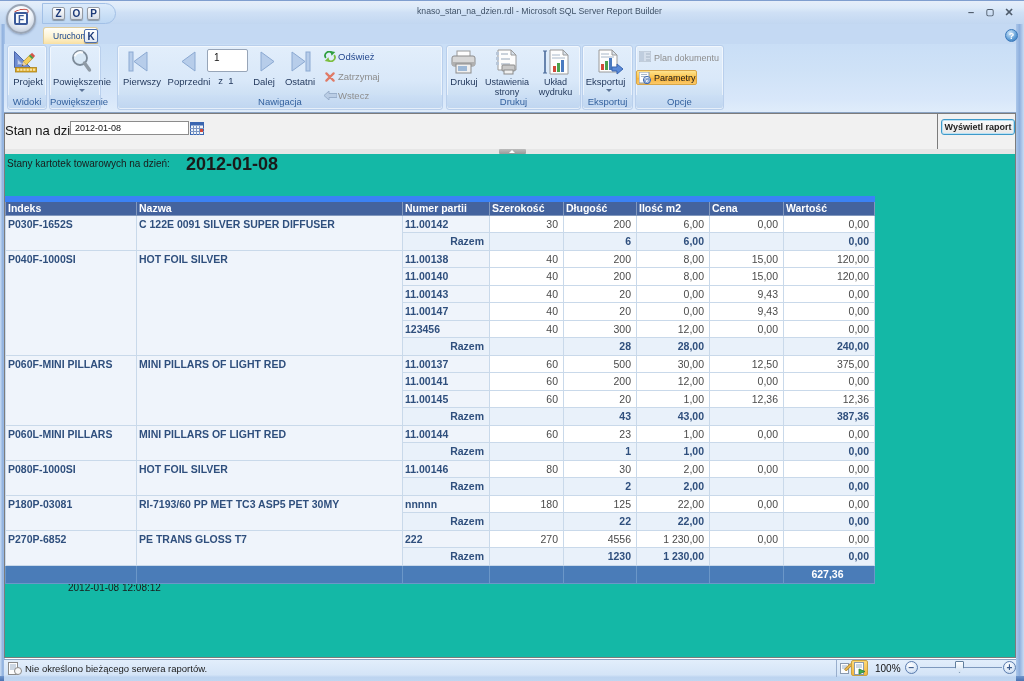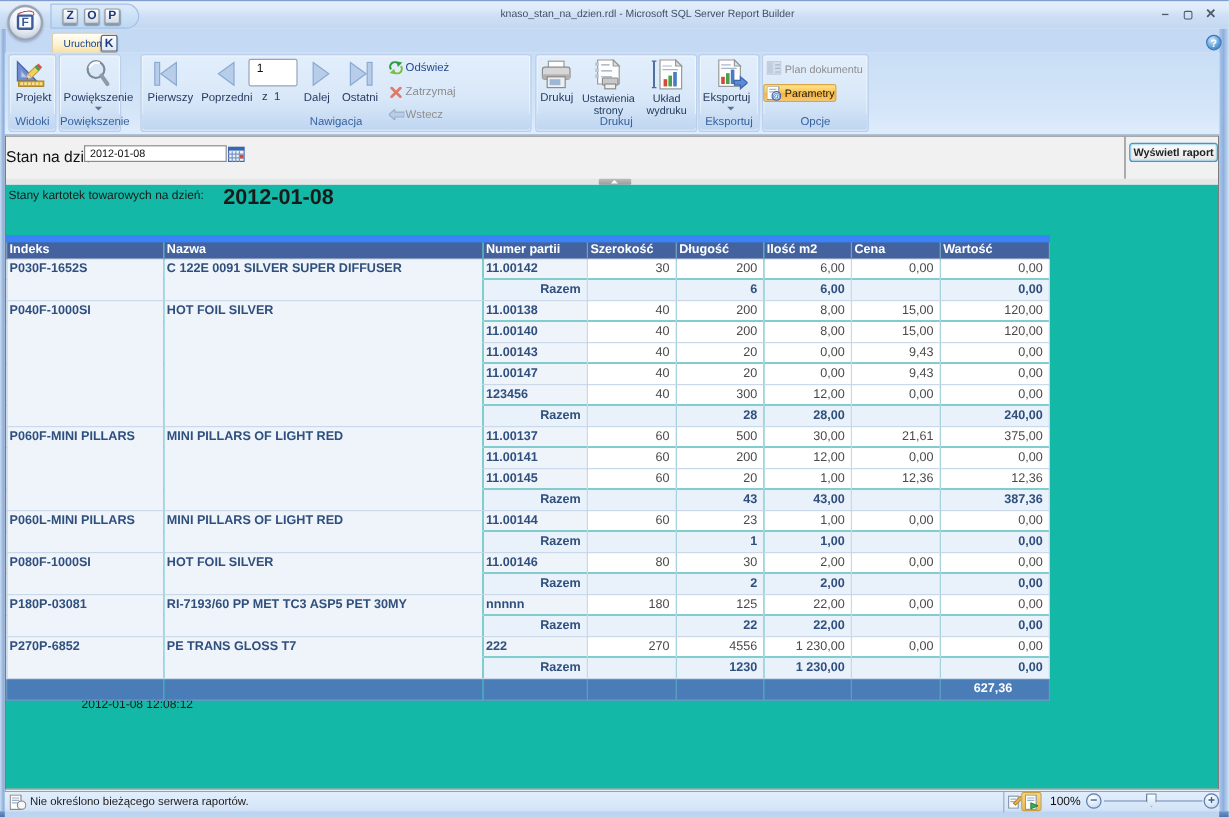--- a/index.html
+++ b/index.html
@@ -405,21 +405,21 @@
             <td class="r"></td>
             <td class="r">240,00</td>
           </tr>
         <tr>
             <td class="g" rowspan="4">P060F-MINI PILLARS</td>
             <td class="g" rowspan="4">MINI PILLARS OF LIGHT RED</td>
             <td class="p">11.00137</td>
             <td class="n">60</td>
             <td class="n">500</td>
             <td class="n">30,00</td>
-            <td class="n">21,61</td>
+            <td class="n">12,50</td>
             <td class="n">375,00</td>
           </tr>
         <tr>
             <td class="p">11.00141</td>
             <td class="n">60</td>
             <td class="n">200</td>
             <td class="n">12,00</td>
             <td class="n">0,00</td>
             <td class="n">0,00</td>
           </tr>

